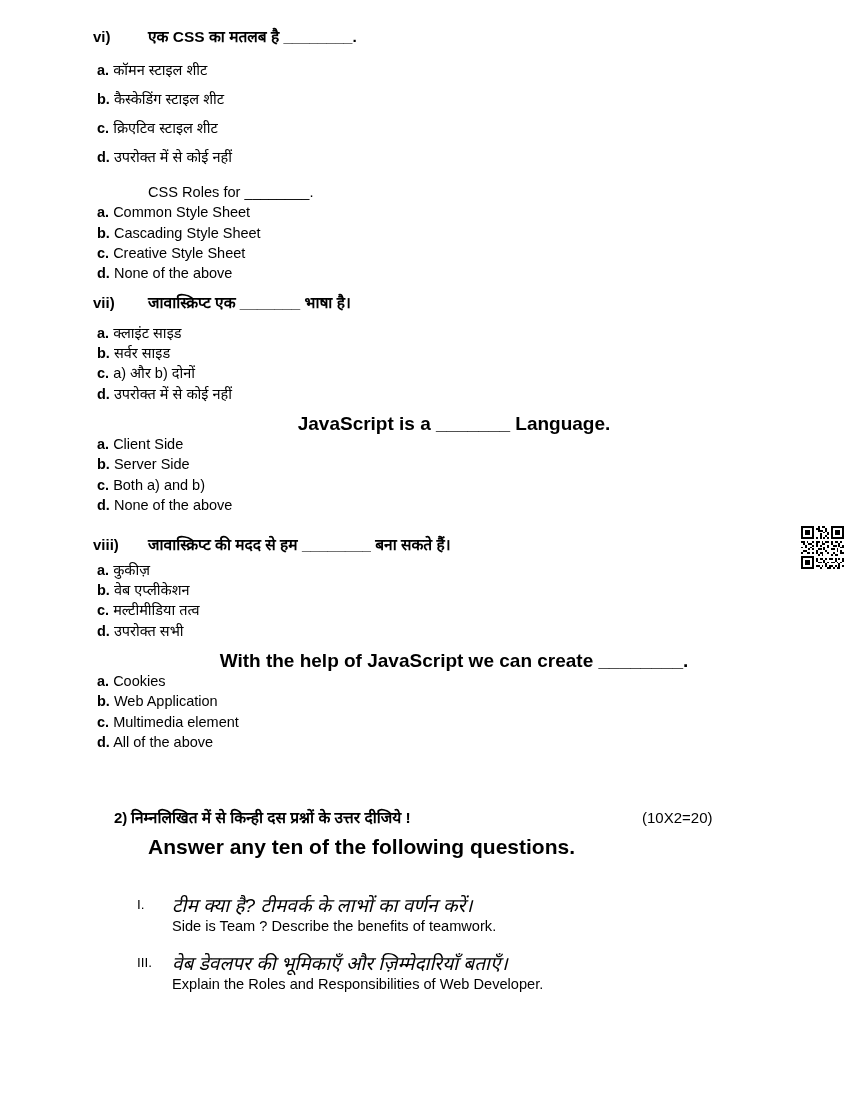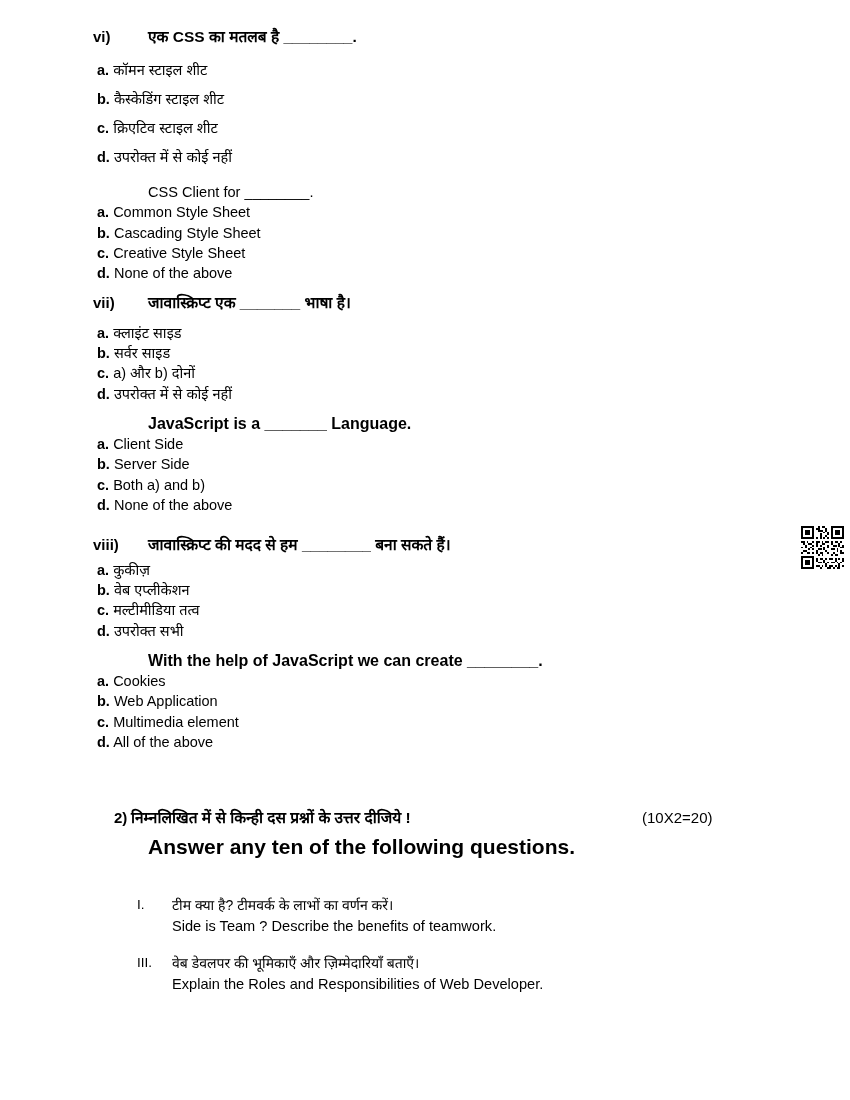--- a/index.html
+++ b/index.html
@@ -55,21 +55,21 @@
   }
   .opt-hi-wide .opt { line-height: 29px; }
   .opt .lbl { font-weight: bold; }
 
   .sub-stem {
     padding-left: 148px;
     font-size: 14.6px;
     line-height: 20.5px;
     white-space: nowrap;
   }
-  .sub-stem.bold { font-weight: bold; font-size: 16px; }
+  .sub-stem.bold { font-weight: bold; font-size: 19px; text-align: center; }
 
   .gap-sm { height: 10px; }
 
   
   .sec2 {
     position: absolute;
     left: 0;
     width: 780px;
   }
   .sec2-head {
@@ -110,23 +110,24 @@
     margin: 0;
   }
   .q-num {
     position: absolute;
     left: 137px;
     top: 2px;
     font-size: 13.5px;
     font-weight: normal;
   }
   .q-hi {
-    font-size: 14px;
+    font-size: 19px;
     line-height: 21px;
     white-space: nowrap;
+    font-style: italic;
   }
   .q-en {
     font-size: 14.6px;
     line-height: 21px;
     white-space: nowrap;
   }
   .q-en.indent1 { padding-left: 4px; }
 
   
   .qr {
@@ -160,21 +161,21 @@
       <div class="opt">
         <span class="lbl">c.</span>
         <span>क्रिएटिव स्टाइल शीट</span>
       </div>
       <div class="opt">
         <span class="lbl">d.</span>
         <span>उपरोक्त में से कोई नहीं</span>
       </div>
     </div>
     <div class="gap-sm"></div>
-    <div class="sub-stem">CSS Client for ________.</div>
+    <div class="sub-stem">CSS Roles for ________.</div>
     <div class="opt-list">
       <div class="opt">
         <span class="lbl">a.</span>
         <span>Common Style Sheet</span>
       </div>
       <div class="opt">
         <span class="lbl">b.</span>
         <span>Cascading Style Sheet</span>
       </div>
       <div class="opt">

